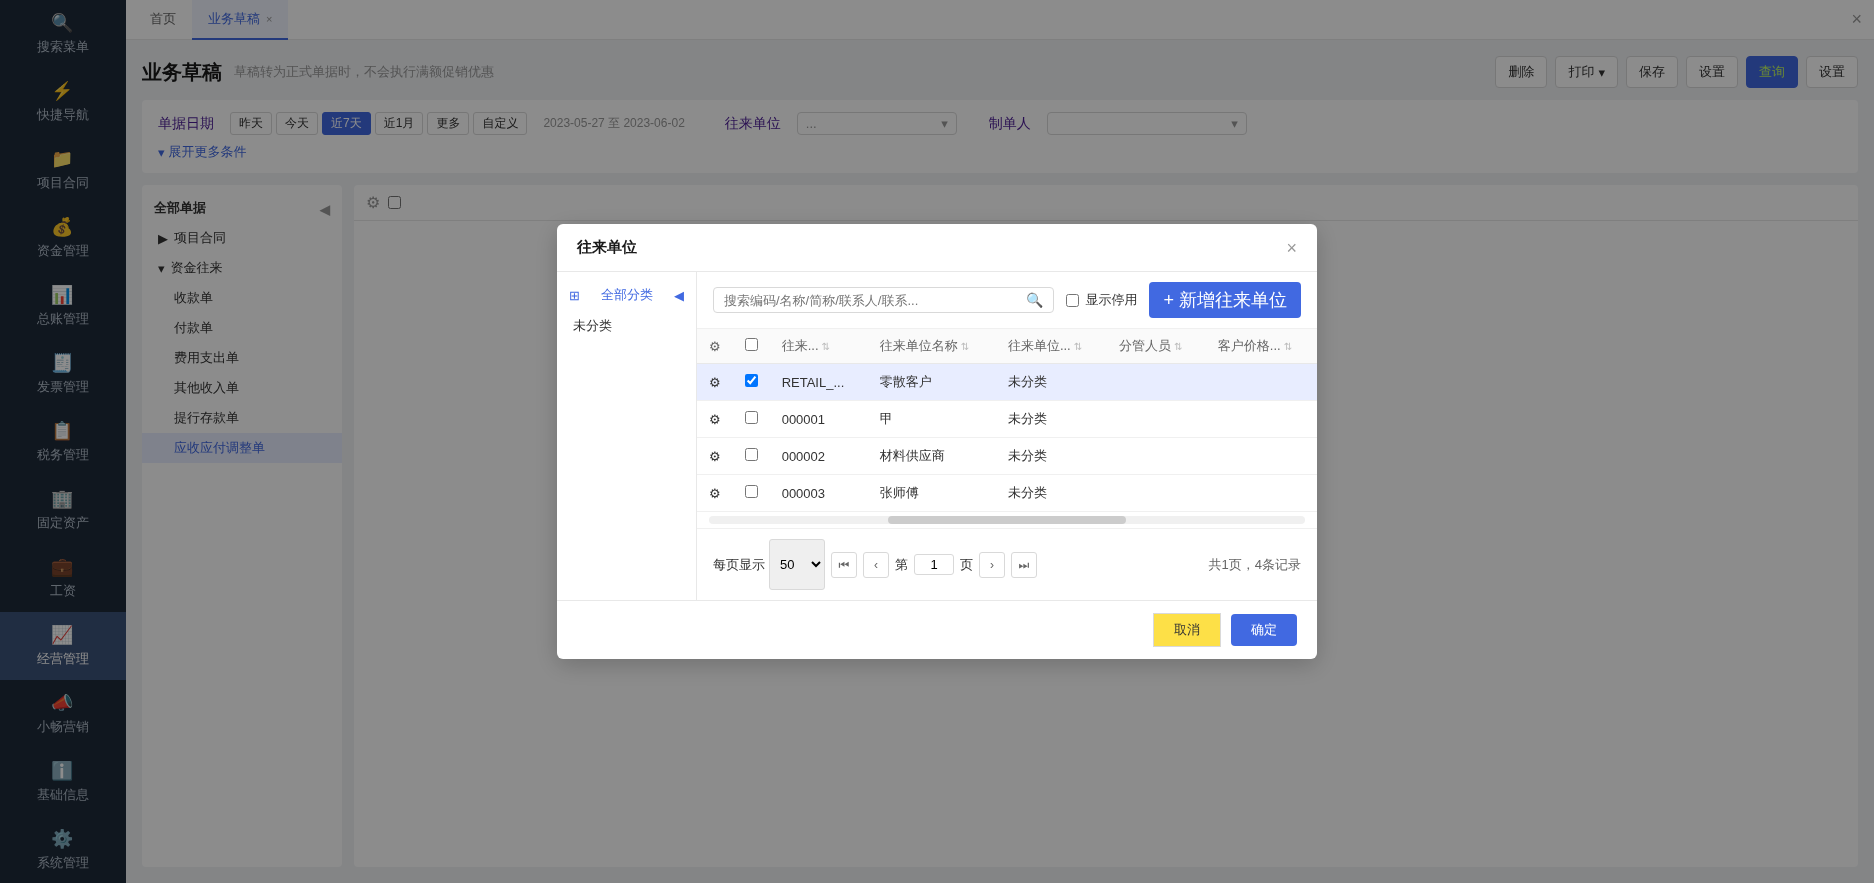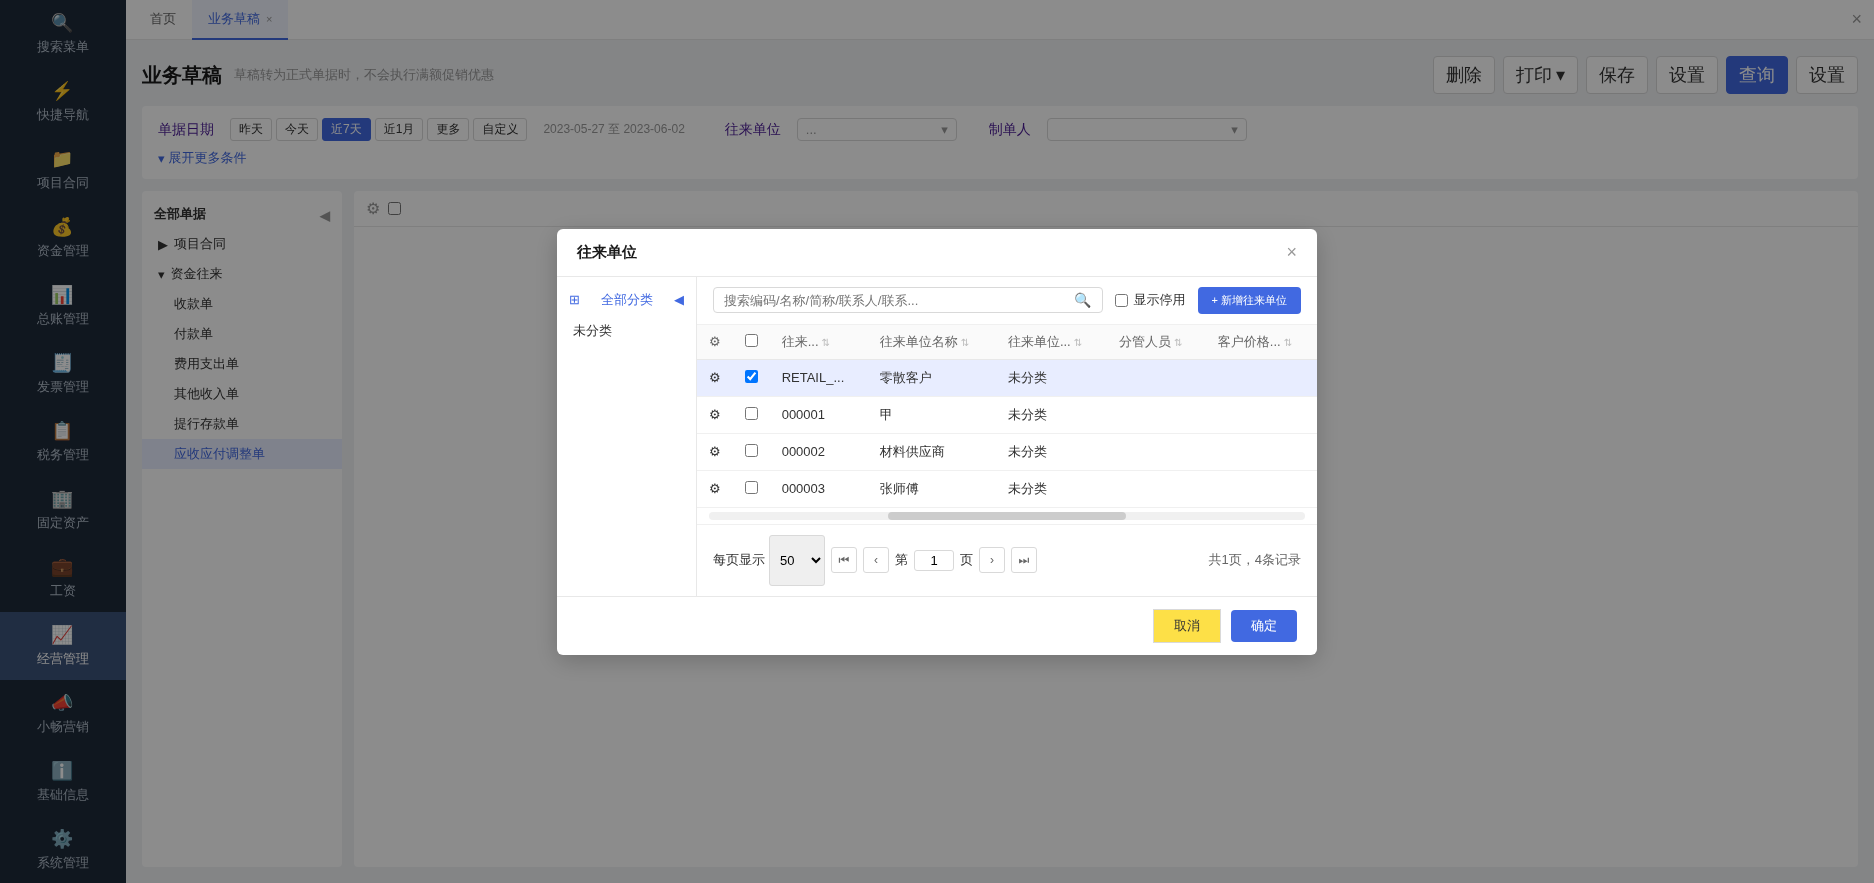--- a/index.html
+++ b/index.html
@@ -72,23 +72,23 @@
       display: flex;
       align-items: center;
       gap: 12px;
     }
     .page-title { font-size: 20px; font-weight: 600; color: #1a1a1a; }
     .page-subtitle { font-size: 13px; color: #999; }
     .header-actions { margin-left: auto; display: flex; align-items: center; gap: 8px; }
     .header-btn {
       display: flex; align-items: center; gap: 4px;
       padding: 6px 12px; border: 1px solid #d9d9d9; border-radius: 4px;
-      background: #fff; font-size: 18px; cursor: pointer; color: #333;
-    }
-    .header-btn.primary { background: #4169e1; color: #ffffff; border-color: #4169e1; }
+      background: #fff; font-size: 13px; cursor: pointer; color: #333;
+    }
+    .header-btn.primary { background: #4169e1; color: #bef264; border-color: #4169e1; }
 
     
     .filter-bar {
       background: #fff;
       border-radius: 4px;
       padding: 12px 16px;
       display: flex;
       flex-direction: column;
       gap: 8px;
       flex-shrink: 0;
@@ -199,21 +199,21 @@
     .search-input-wrapper {
       display: flex; align-items: center; gap: 6px;
       border: 1px solid #d9d9d9; border-radius: 4px; padding: 4px 10px;
       flex: 1;
     }
     .search-input-wrapper input { border: none; outline: none; font-size: 13px; flex: 1; background: transparent; }
     .search-icon { color: #999; font-size: 14px; }
     .show-disabled { display: flex; align-items: center; gap: 6px; font-size: 13px; color: #333; }
     .add-btn {
       background: #4169e1; color: #fff; border: none; border-radius: 4px;
-      padding: 6px 14px; font-size: 11px; cursor: pointer; white-space: nowrap;
+      padding: 6px 14px; font-size: 18px; cursor: pointer; white-space: nowrap;
     }
     .modal-table-wrap { flex: 1; overflow-y: auto; overflow-x: hidden; }
     .modal-table { width: 100%; border-collapse: collapse; font-size: 13px; }
     .modal-table th {
       background: #fafafa; padding: 8px 12px; text-align: left;
       font-weight: 500; color: #666; border-bottom: 1px solid #e8e8e8;
       white-space: nowrap; font-size: 13px;
     }
     .modal-table td {
       padding: 9px 12px; border-bottom: 1px solid #f0f0f0; color: #333;

